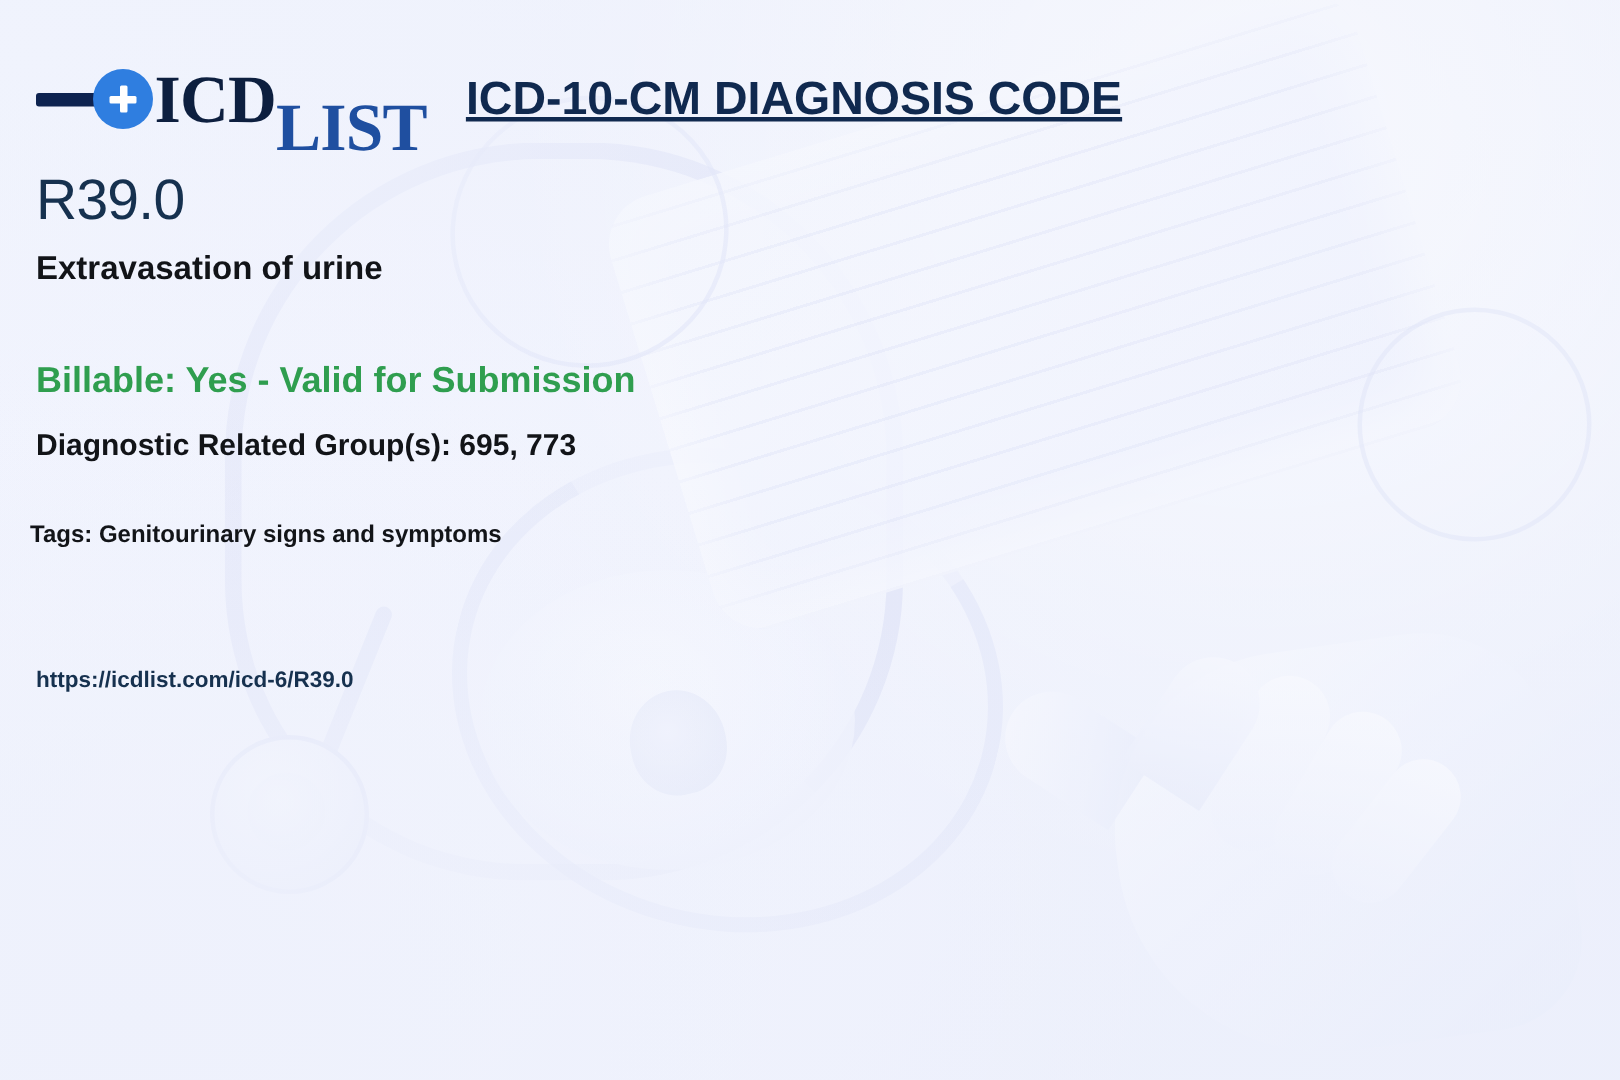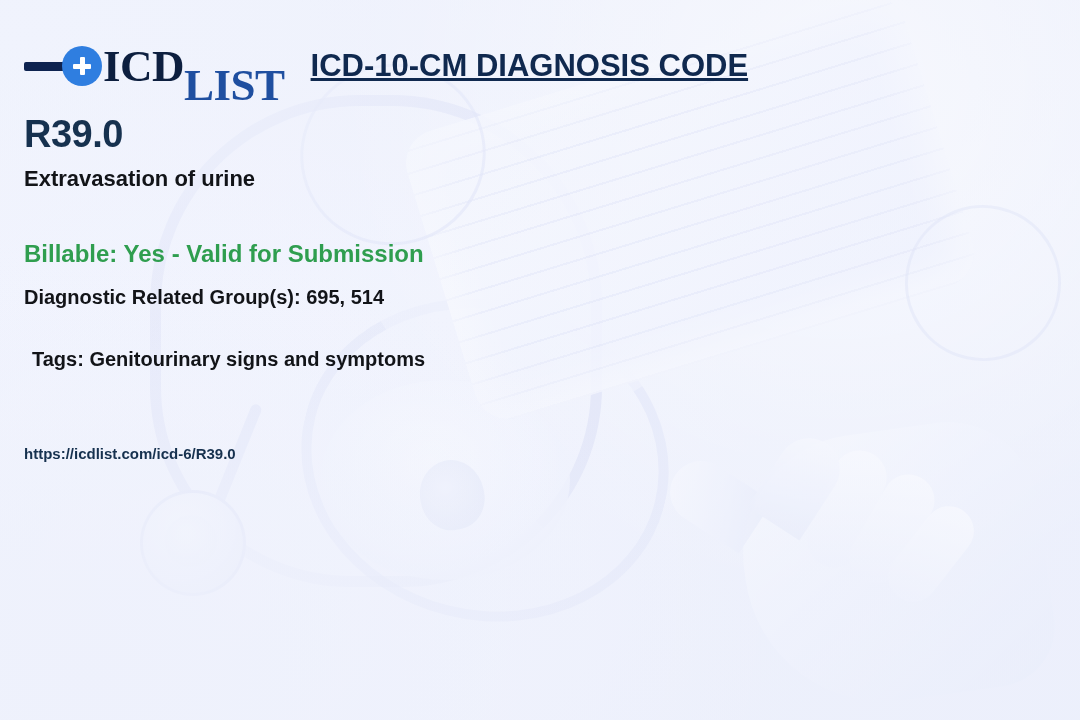--- a/index.html
+++ b/index.html
@@ -272,21 +272,21 @@
     white-space: nowrap;
     text-decoration: underline;
   }
 
   
   #code {
     position: absolute;
     left: 24px;
     top: 113px;
     font-size: 38px;
-    font-weight: bold;
+    font-weight: normal;
     color: #16314f;
     letter-spacing: -0.5px;
   }
   #description {
     position: absolute;
     left: 24px;
     top: 166px;
     font-size: 22px;
     font-weight: bold;
     color: #121418;
@@ -302,23 +302,23 @@
   #drg {
     position: absolute;
     left: 24px;
     top: 286px;
     font-size: 20px;
     font-weight: bold;
     color: #121418;
   }
   #tags {
     position: absolute;
-    left: 32px;
+    left: 20px;
     top: 348px;
-    font-size: 20px;
+    font-size: 16px;
     font-weight: bold;
     color: #121418;
     text-align: right;
   }
   #url {
     position: absolute;
     left: 24px;
     top: 445px;
     font-size: 15px;
     font-weight: bold;
@@ -370,19 +370,19 @@
         </span>
         <span class="logo-icd">ICD</span>
         <span class="logo-list">LIST</span>
       </div>
       <div id="header-title">ICD-10-CM DIAGNOSIS CODE</div>
     </div>
 
     <div id="code">R39.0</div>
     <div id="description">Extravasation of urine</div>
     <div id="billable">Billable: Yes - Valid for Submission</div>
-    <div id="drg">Diagnostic Related Group(s): 695, 514</div>
+    <div id="drg">Diagnostic Related Group(s): 695, 773</div>
     <div id="tags">Tags: Genitourinary signs and symptoms</div>
     <div id="url">https://icdlist.com/icd-6/R39.0</div>
 
 
   </div>
 </div>
 
 </body></html>

